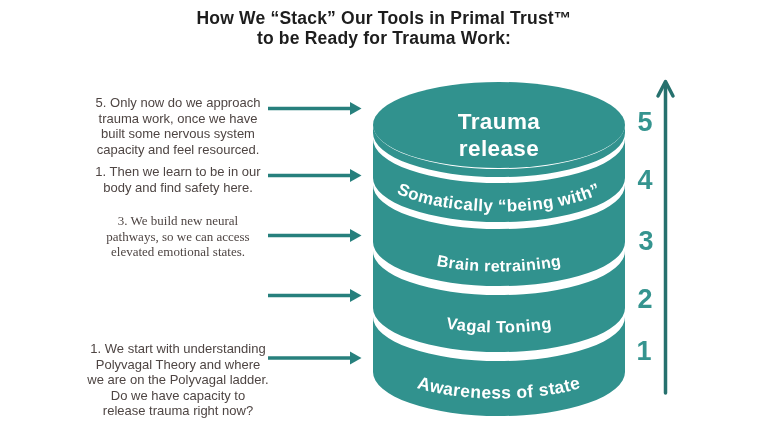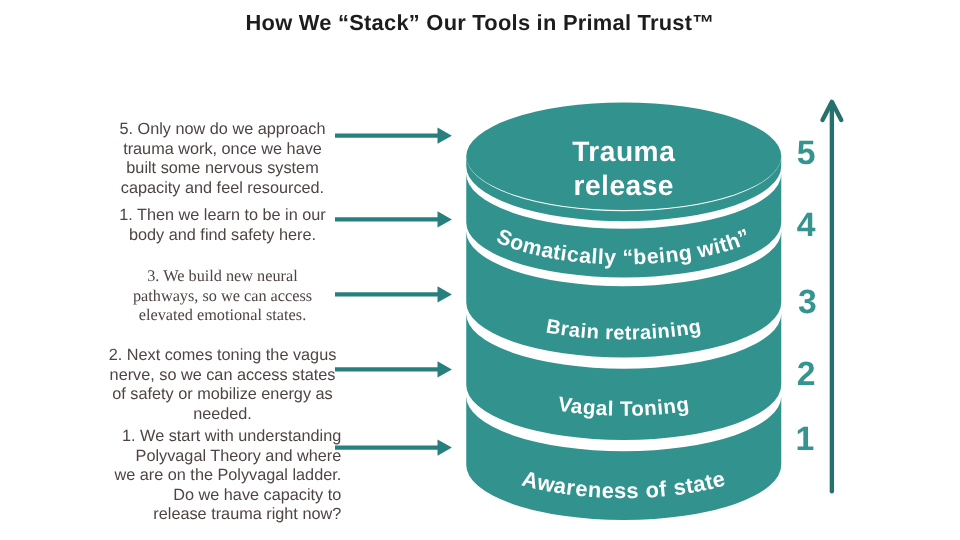--- a/index.html
+++ b/index.html
@@ -12,49 +12,46 @@
     color:#1d1d1d;font-weight:700;font-size:17.5px;line-height:20px;letter-spacing:.2px;
   }
   .note{
     position:absolute;left:83px;width:190px;text-align:center;
     color:#4e4543;font-size:13px;line-height:15.5px;white-space:pre-line;
   }
   .note-5{top:95px;}
   .note-4{top:164px;}
   .note-3{top:213px;font-family:Liberation Serif, serif;}
   .note-2{top:276px;}
-  .note-1{top:341px;text-align:right;}
+  .note-1{top:341px;}
   svg.diagram{position:absolute;left:0;top:0;}
   .band-label{fill:#ffffff;font-weight:700;letter-spacing:.4px;}
   .lid-label{fill:#ffffff;font-weight:700;letter-spacing:.4px;font-size:22.5px;text-anchor:middle;}
   .scale-num{fill:#35948f;font-weight:700;font-size:27px;text-anchor:middle;
     stroke:#ffffff;stroke-width:3px;paint-order:stroke fill;}
 </style>
 </head>
 <body>
 
 <div class="stage">
 
   <div class="title">
     <div>How We “Stack” Our Tools in Primal Trust™</div>
+    <div>to be Ready for Trauma Work:</div>
   </div>
 
   <div class="note note-5">5. Only now do we approach
 trauma work, once we have
 built some nervous system
 capacity and feel resourced.</div>
   <div class="note note-4">1. Then we learn to be in our
 body and find safety here.</div>
   <div class="note note-3">3. We build new neural
 pathways, so we can access
 elevated emotional states.</div>
-  <div class="note note-2">2. Next comes toning the vagus
-nerve, so we can access states
-of safety or mobilize energy as
-needed.</div>
   <div class="note note-1">1. We start with understanding
 Polyvagal Theory and where
 we are on the Polyvagal ladder.
 Do we have capacity to
 release trauma right now?</div>
 
   <svg class="diagram" width="768" height="432" viewBox="0 0 768 432">
 
     <defs>
       <path id="tp-band4" d="M 389 189 A 126 44 0 0 0 609 189" fill="none"></path>

